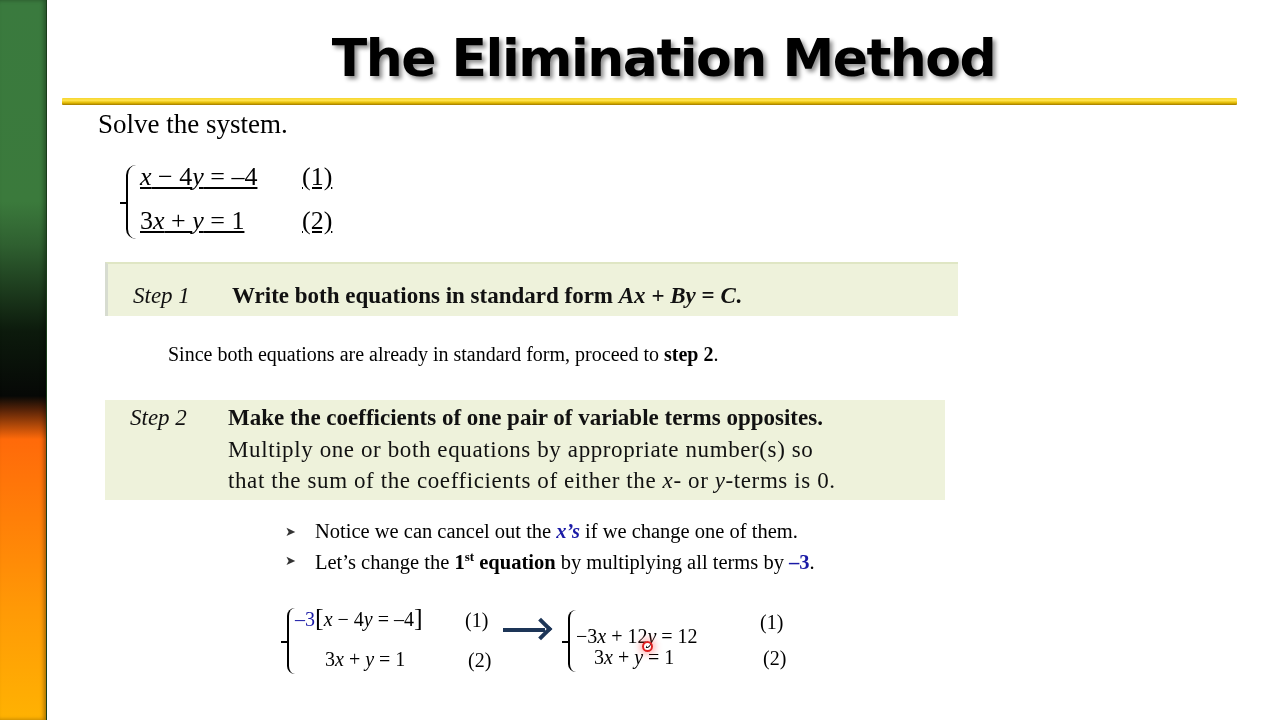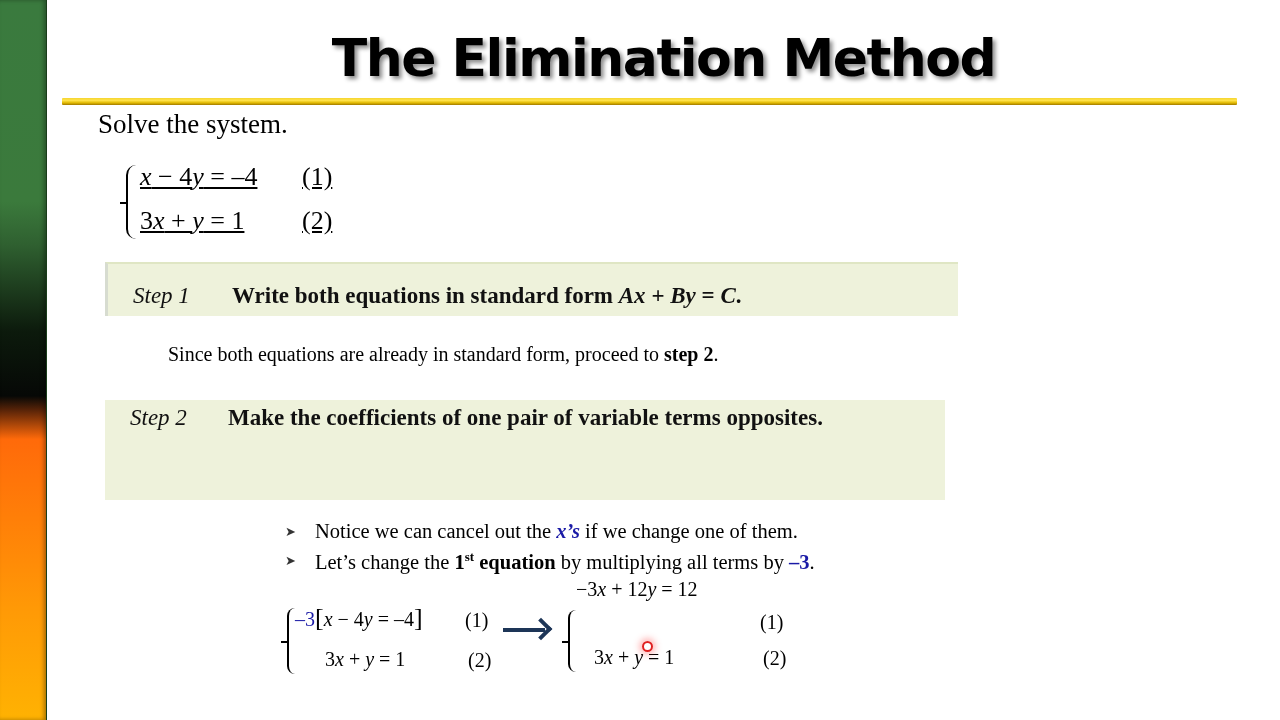--- a/index.html
+++ b/index.html
@@ -119,20 +119,22 @@
   <span class="step-text-bold" style="left:124px; top:19px;"><span>Write both equations in standard form </span><i>Ax</i><span> + </span><i>By</i><span> = </span><i>C</i><span>.</span></span>
 </div>
 
 <div class="note">
   <span>Since both equations are already in standard form, proceed to </span><span class="bold">step 2</span><span>.</span>
 </div>
 
 <div class="step-box step2">
   <span class="step-label" style="left:25px; top:5px;">Step 2</span>
   <span class="step-text-bold" style="left:123px; top:5px;">Make the coefficients of one pair of variable terms opposites.</span>
+  <span class="step-text" style="left:123px; top:37px;">Multiply one or both equations by appropriate number(s) so</span>
+  <span class="step-text" style="left:123px; top:68px;"><span>that the sum of the coefficients of either the </span><i>x</i><span>- or </span><i>y</i><span>-terms is 0.</span></span>
 </div>
 
 <div class="bullets">
   <div class="bullet-row">
     <span class="bullet-icon">➤</span>
     <span class="bullet-text"><span>Notice we can cancel out the </span><i class="blue">x’s</i><span> if we change one of them.</span></span>
   </div>
   <div class="bullet-row">
     <span class="bullet-icon">➤</span>
     <span class="bullet-text"><span>Let’s change the </span><span class="bold">1</span><sup class="bold">st</sup><span class="bold"> equation</span><span> by multiplying all terms by </span><span class="blue">–3</span><span>.</span></span>
@@ -148,21 +150,21 @@
   <div class="eq" style="left:325px; top:648px;">
     <span>3</span><i>x</i><span> + </span><i>y</i><span> = 1</span>
   </div>
   <div class="eq-num" style="left:468px; top:649px;">(2)</div>
 </div>
 
 <div class="arrow"></div>
 
 <div style="font-size:20px;">
   <div class="brace" style="left:568px; top:610px; width:6px; height:62px;"></div>
-  <div class="eq" style="left:576px; top:578px;">
+  <div class="eq" style="left:576px; top:625px;">
     <span>−3</span><i>x</i><span> + 12</span><i>y</i><span> =  12</span>
   </div>
   <div class="eq-num" style="left:760px; top:611px;">(1)</div>
   <div class="eq" style="left:594px; top:646px;">
     <span>3</span><i>x</i><span> + </span><i>y</i><span> = 1</span>
   </div>
   <div class="eq-num" style="left:763px; top:647px;">(2)</div>
 </div>
 
 <div class="cursor-dot"></div>

